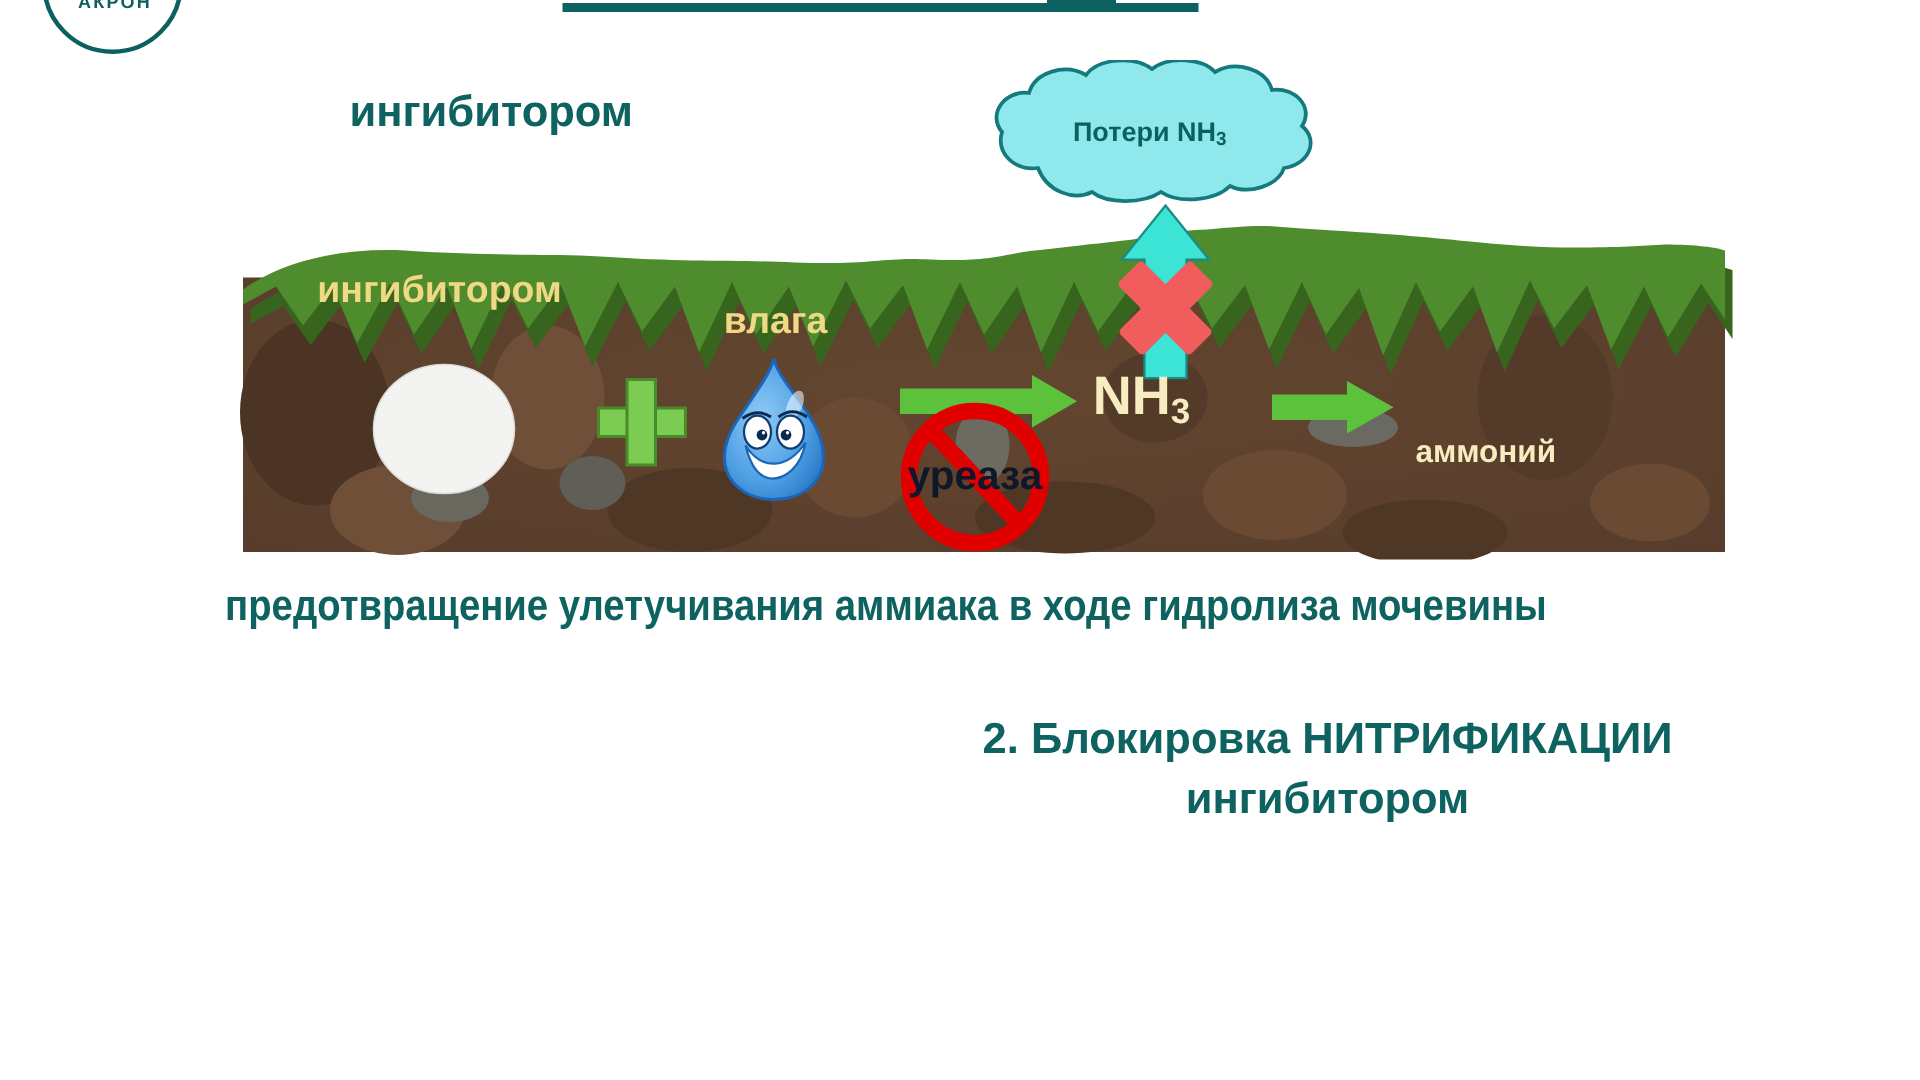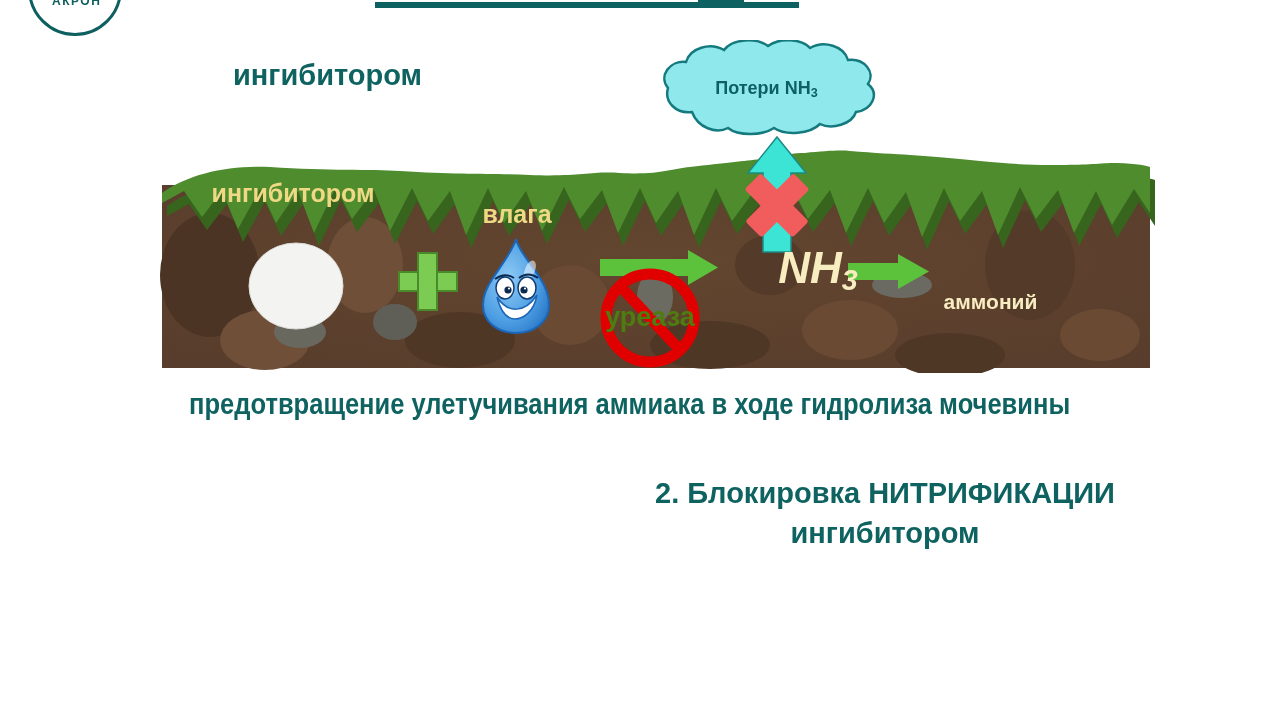--- a/index.html
+++ b/index.html
@@ -19,32 +19,32 @@
   }
   .title-underline{left:375px;top:2px;width:424px;height:6px;background:#0e6161;}
   .title-stub{left:698px;top:0;width:46px;height:2px;background:#0e6161;}
   
   .teal-heading{
     color:#0e6361;font-weight:bold;font-size:29px;line-height:40px;
     text-align:center;
   }
   .step1{left:55px;top:55px;width:545px;}
   .step2{left:615px;top:473px;width:540px;}
-  .caption-wrap{left:90px;top:388px;width:1080px;text-align:center;}
+  .caption-wrap{left:90px;top:388px;width:1080px;text-align:left;}
   .caption-inner{
     display:inline-block;transform:scaleX(0.88);transform-origin:center;
     color:#0e6361;font-weight:bold;font-size:29px;white-space:nowrap;
   }
   
   .soil-label{color:#f0d985;font-weight:bold;text-align:center;}
   .lbl-urea{left:183px;top:178px;width:220px;font-size:25px;line-height:31px;}
   .lbl-moisture{left:467px;top:200px;width:100px;font-size:25px;}
-  .lbl-urease{left:595px;top:302px;width:110px;font-size:27px;color:#4d7c0f;}
+  .lbl-urease{left:595px;top:302px;width:110px;font-size:27px;color:#0f172a;}
   .chem{color:#f8ecc1;font-weight:bold;text-align:center;}
-  .lbl-nh3{left:768px;top:243px;width:100px;font-size:44px;font-style:italic;}
+  .lbl-nh3{left:711px;top:243px;width:100px;font-size:36px;}
   .lbl-nh4{left:940px;top:240px;width:100px;font-size:44px;}
   .lbl-ammonium{left:938px;top:290px;width:105px;font-size:21px;text-align:center;}
   .chem sub{font-size:65%;vertical-align:-0.25em;}
   
   .cloud-label{
     left:684px;top:78px;width:165px;text-align:center;font-size:18px;
     font-weight:bold;color:#0d5f63;
   }
   .cloud-label sub{font-size:70%;vertical-align:-0.2em;}
 </style>

